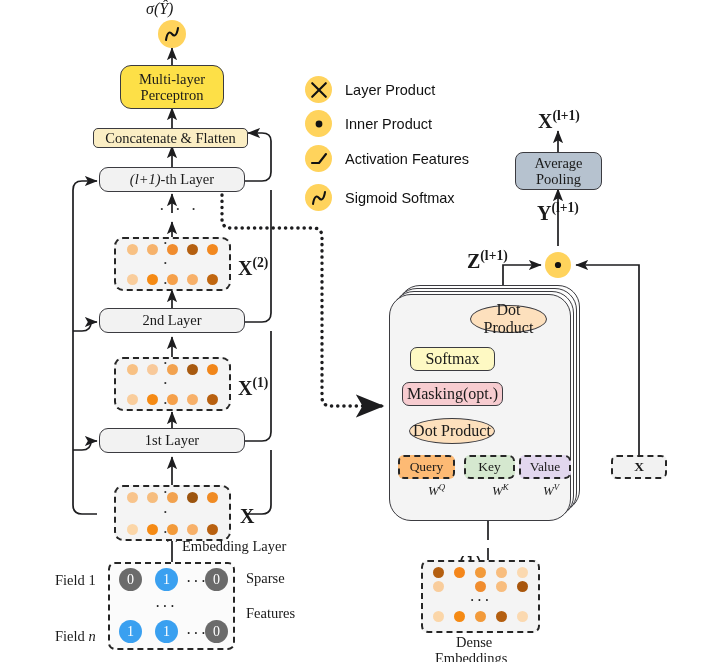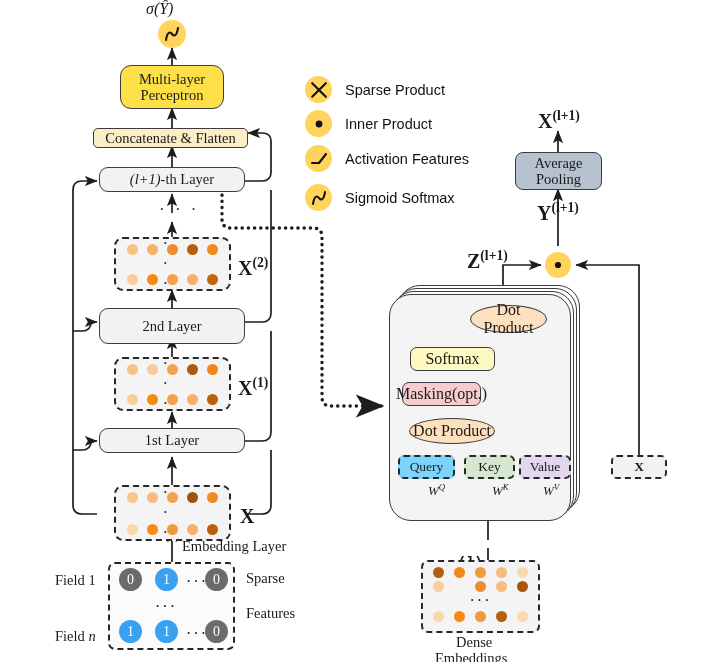--- a/index.html
+++ b/index.html
@@ -17,21 +17,21 @@
   .rbox.mlp{background:#fde047;border-color:#3b3b40;border-radius:11px;}
   .rbox.concat{background:#fbeec4;border-radius:5px;}
   .rbox.pool{background:#b6c2cf;border-radius:8px;}
 
   
   .dbox{border:2.2px dashed #262626;border-radius:9px;background:#f4f4f4;}
   .dbox.sq{border-radius:7px;}
 
   
   .tagbox{border:2px dashed #262626;border-radius:6px;font-size:13.5px;}
-  .tagbox.query{background:#7dd3fc;}
+  .tagbox.query{background:#fdba74;}
   .tagbox.key{background:#d5e8cf;}
   .tagbox.value{background:#e2d7ee;}
   .tagbox.plain{background:#f2f2f2;}
 
   
   .abox{border:1.6px solid #3b3b40;border-radius:7px;font-size:16px;}
   .abox.dot{background:#fde0bd;}
   .abox.soft{background:#fef9c3;align-items:center;}
   .abox.mask{background:#f7ccd0;}
 
@@ -188,21 +188,21 @@
     <span class="dot d2b0" style="width: 11px; height: 11px; background: rgb(249, 205, 156);"></span>
     <span class="dot d2b1" style="width: 11px; height: 11px; background: rgb(245, 138, 20);"></span>
     <span class="dot d2b2" style="width: 11px; height: 11px; background: rgb(245, 160, 74);"></span>
     <span class="dot d2b3" style="width: 11px; height: 11px; background: rgb(247, 176, 105);"></span>
     <span class="dot d2b4" style="width: 11px; height: 11px; background: rgb(192, 102, 15);"></span>
   </div>
   <div class="lbl bf" style="left:238px;top:255px;">
     <span>X</span><sup>(2)</sup>
   </div>
 
-  <div class="node rbox" style="left:99px;top:308px;width:146px;height:36px;">
+  <div class="node rbox" style="left:99px;top:308px;width:146px;height:25px;">
     <span>2nd Layer</span>
   </div>
 
   <div class="node dbox" style="left:114px;top:357px;width:117px;height:54px;"></div>
   <div class="dots" style="left:122px;top:363px;width:101px;height:42px;
               grid-template-columns:repeat(5,1fr);grid-template-rows:12px 18px 12px;
               align-items:center;justify-items:center;">
     <span class="dot d10" style="width: 11px; height: 11px; background: rgb(248, 193, 132);"></span>
     <span class="dot d11" style="width: 11px; height: 11px; background: rgb(248, 201, 154);"></span>
     <span class="dot d12" style="width: 11px; height: 11px; background: rgb(242, 162, 79);"></span>
@@ -276,21 +276,21 @@
   <div class="lbl cap" style="left:246px;top:605px;">Features</div>
 
   <div class="legend">
 
     <div class="legrow" style="left:305px;top:76px;">
       <span class="opc" style="position:relative;width:27px;height:27px;">
         <svg width="20" height="20" viewBox="0 0 20 20">
           <path d="M3.2 3.2 L16.8 16.8 M16.8 3.2 L3.2 16.8" stroke="#111" stroke-width="2.1" stroke-linecap="round"></path>
         </svg>
       </span>
-      <span class="txt">Sparse Product</span>
+      <span class="txt">Layer Product</span>
     </div>
 
     <div class="legrow" style="left:305px;top:110px;">
       <span class="opc" style="position:relative;width:27px;height:27px;">
         <svg width="20" height="20" viewBox="0 0 20 20">
           <circle cx="10" cy="10" r="3.4" fill="#111"></circle>
         </svg>
       </span>
       <span class="txt">Inner Product</span>
     </div>
@@ -343,21 +343,21 @@
   <div class="card" style="left:389px;top:294px;width:180px;height:225px;"></div>
 
   <div class="node abox dot" style="left:470px;top:305px;width:77px;height:28px;">
     <span>Dot Product</span>
   </div>
 
   <div class="node abox soft" style="left:410px;top:347px;width:85px;height:24px;">
     <span>Softmax</span>
   </div>
 
-  <div class="node abox mask" style="left:402px;top:382px;width:79px;height:24px;">
+  <div class="node abox mask" style="left:402px;top:382px;width:101px;height:24px;">
     <span>Masking(opt.)</span>
   </div>
 
   <div class="node abox dot" style="left:409px;top:418px;width:86px;height:26px;">
     <span>Dot Product</span>
   </div>
 
   <div class="node tagbox query" style="left:398px;top:455px;width:57px;height:24px;">
     <span>Query</span>
   </div>

